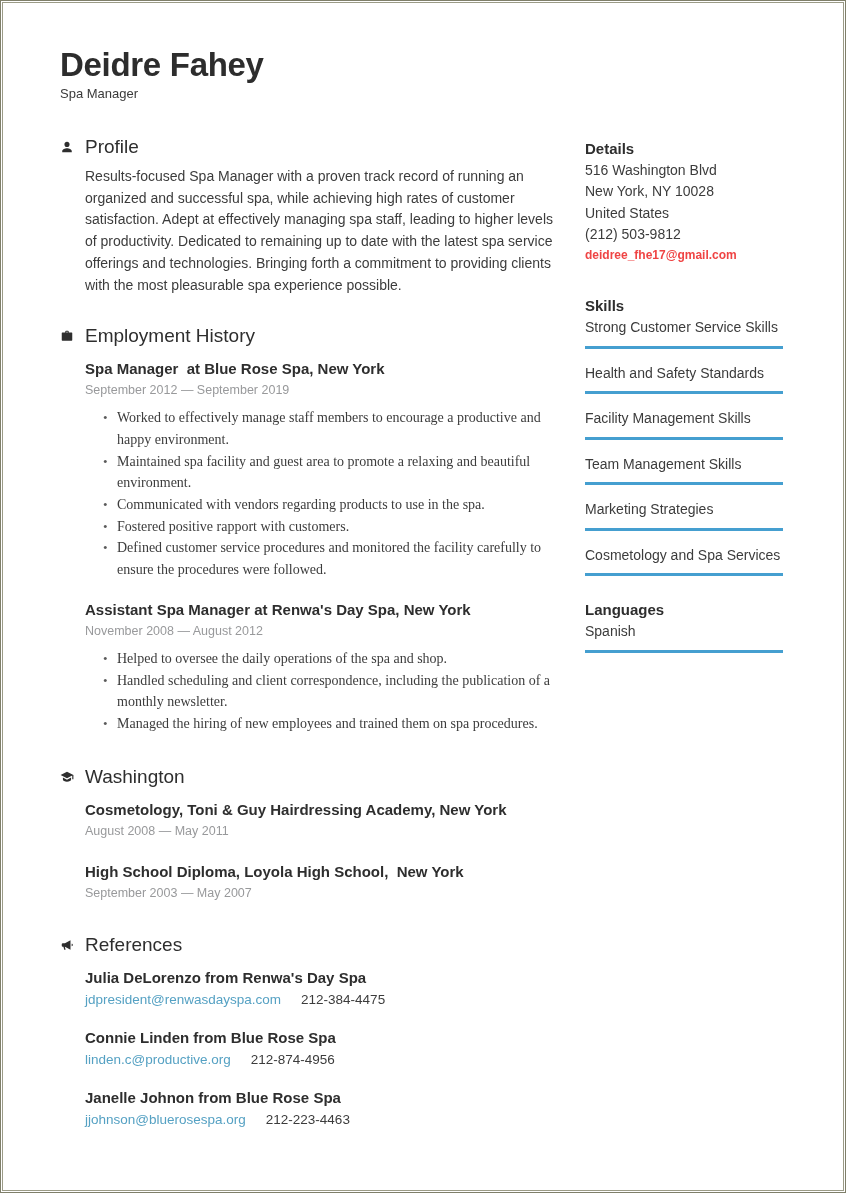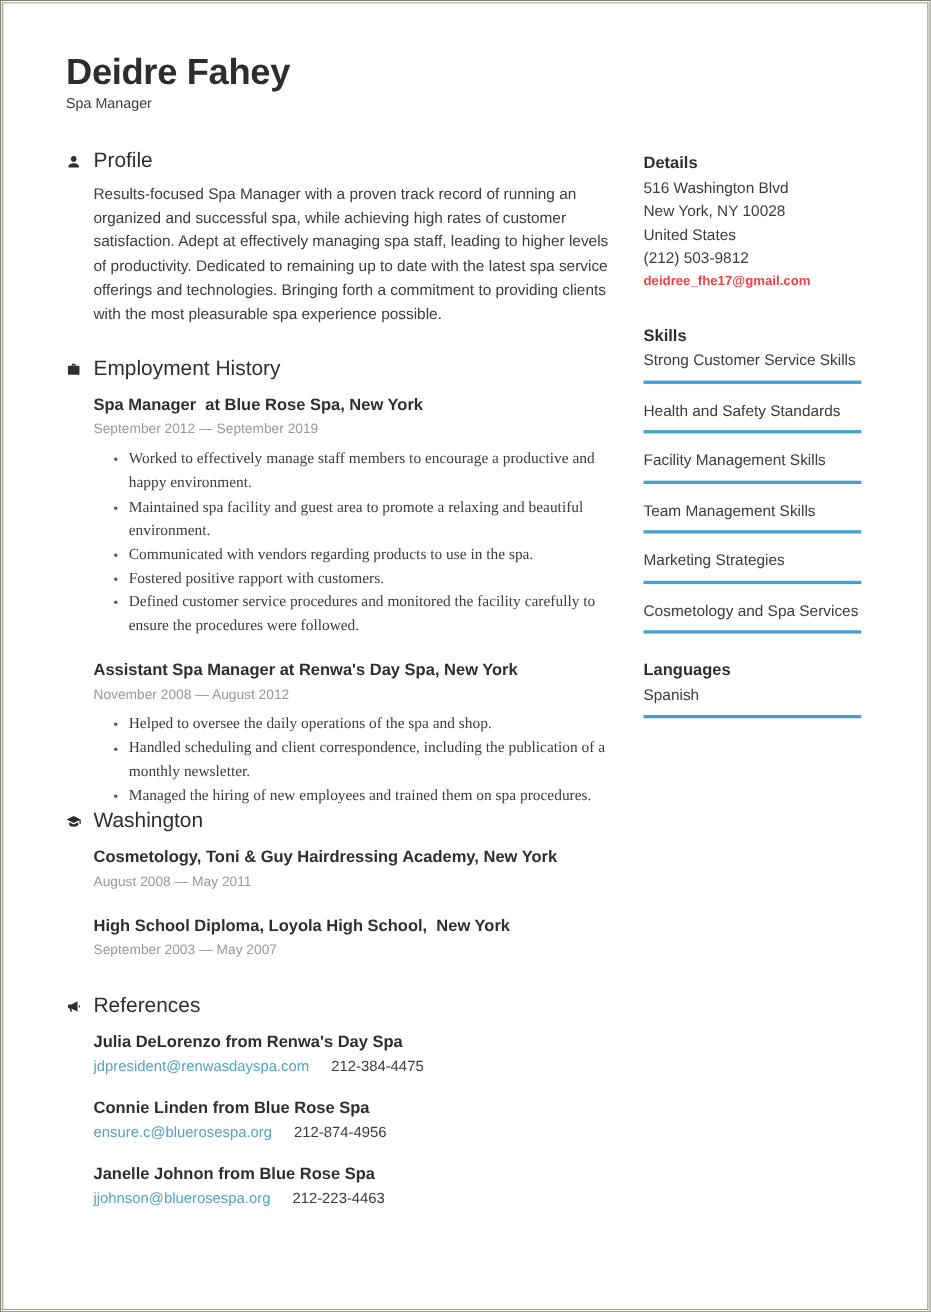--- a/index.html
+++ b/index.html
@@ -32,21 +32,21 @@
   .section-head { display: flex; align-items: center; gap: 11px; }
   .section-head .icon { width: 14px; height: 14px; display: inline-flex; flex: 0 0 14px; }
   .section-head .icon svg { width: 14px; height: 14px; fill: #2e2e2e; }
   .section-head h2 { font-size: 19px; font-weight: 400; color: #2e2e2e; line-height: 24px; }
 
   .section-content { margin-left: 25px; }
 
   .body-text { font-size: 14px; line-height: 21.7px; color: #3c3c3c; margin-top: 7px; }
 
   .section-profile { margin-bottom: 28px; }
-  .section-employment { }
+  .section-employment { margin-bottom: 30px; }
   .section-education { margin-bottom: 32px; }
 
   .job { margin-top: 11px; margin-bottom: 19px; }
   .job:last-child { margin-bottom: 0; }
   .job-title, .edu-title, .ref-name {
     font-size: 15px; font-weight: 700; color: #2e2e2e; line-height: 20px;
     white-space: pre-wrap;
   }
   .dates { font-size: 12.5px; color: #98999b; line-height: 16px; margin-top: 3px; }
 
@@ -175,21 +175,21 @@
       <div class="section-content">
         <div class="ref-item">
           <div class="ref-name">Julia DeLorenzo from Renwa's Day Spa</div>
           <div class="ref-contact">
             <a class="ref-email" href="#">jdpresident@renwasdayspa.com</a><span class="ref-phone">212-384-4475</span>
           </div>
         </div>
         <div class="ref-item">
           <div class="ref-name">Connie Linden from Blue Rose Spa</div>
           <div class="ref-contact">
-            <a class="ref-email" href="#">ensure.c@bluerosespa.org</a><span class="ref-phone">212-874-4956</span>
+            <a class="ref-email" href="#">linden.c@productive.org</a><span class="ref-phone">212-874-4956</span>
           </div>
         </div>
         <div class="ref-item">
           <div class="ref-name">Janelle Johnon from Blue Rose Spa</div>
           <div class="ref-contact">
             <a class="ref-email" href="#">jjohnson@bluerosespa.org</a><span class="ref-phone">212-223-4463</span>
           </div>
         </div>
       </div>
     </div>

